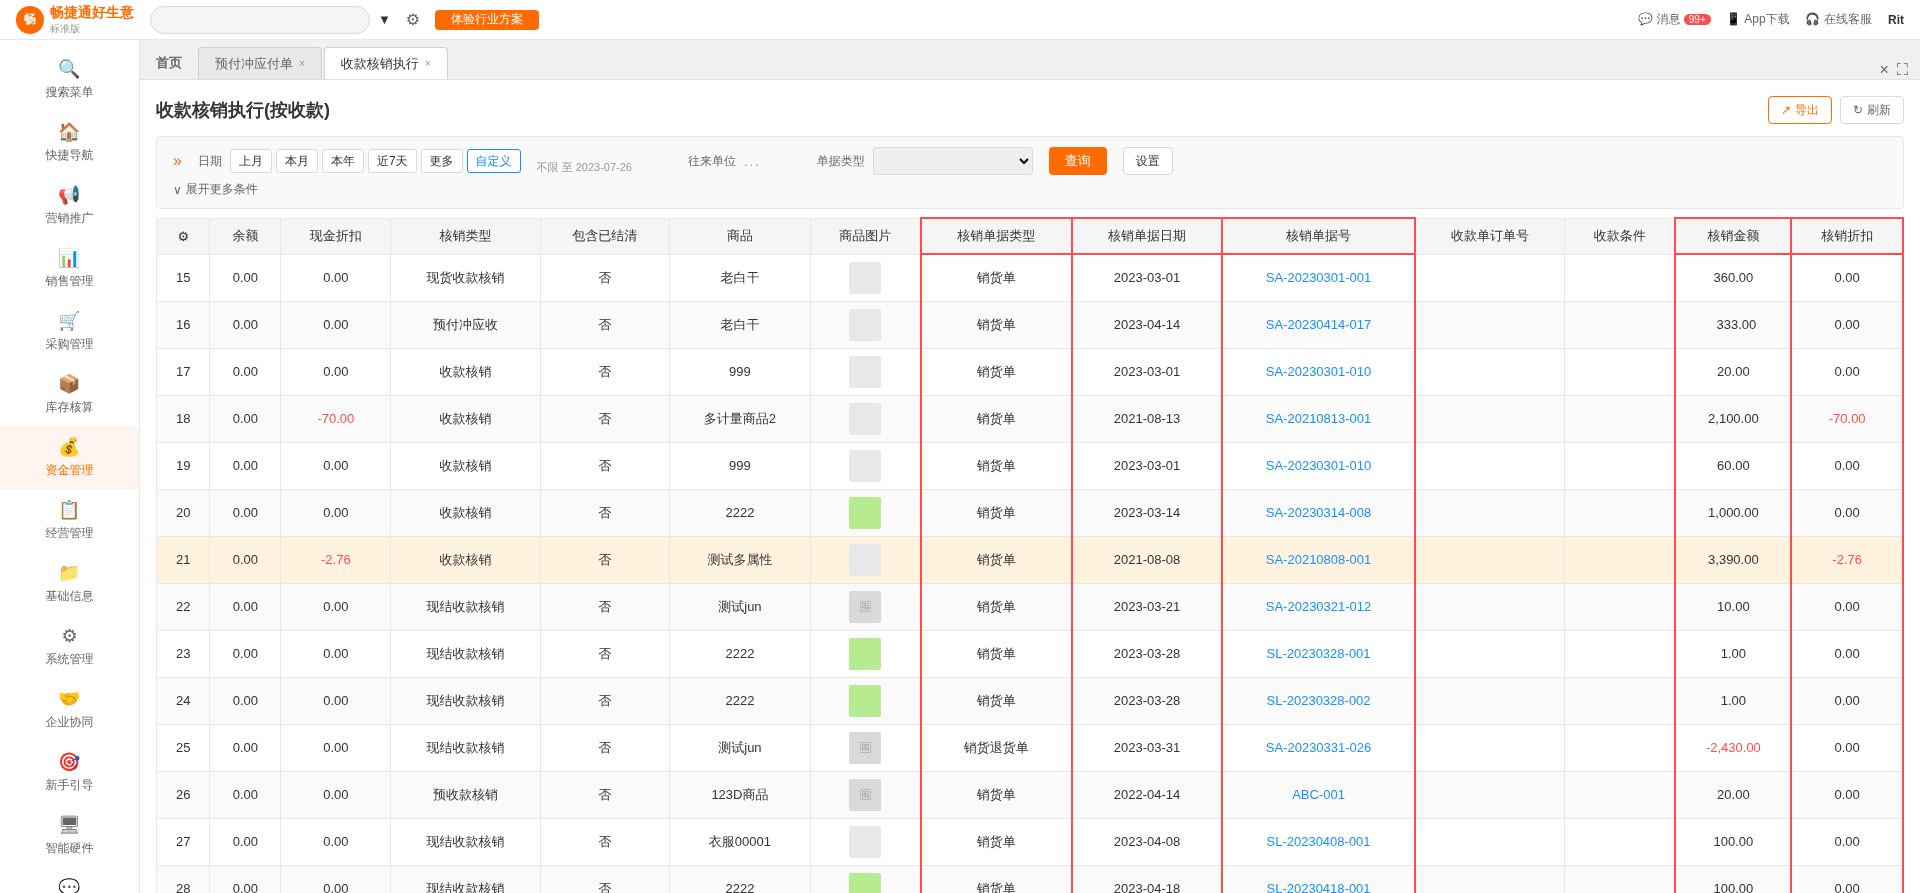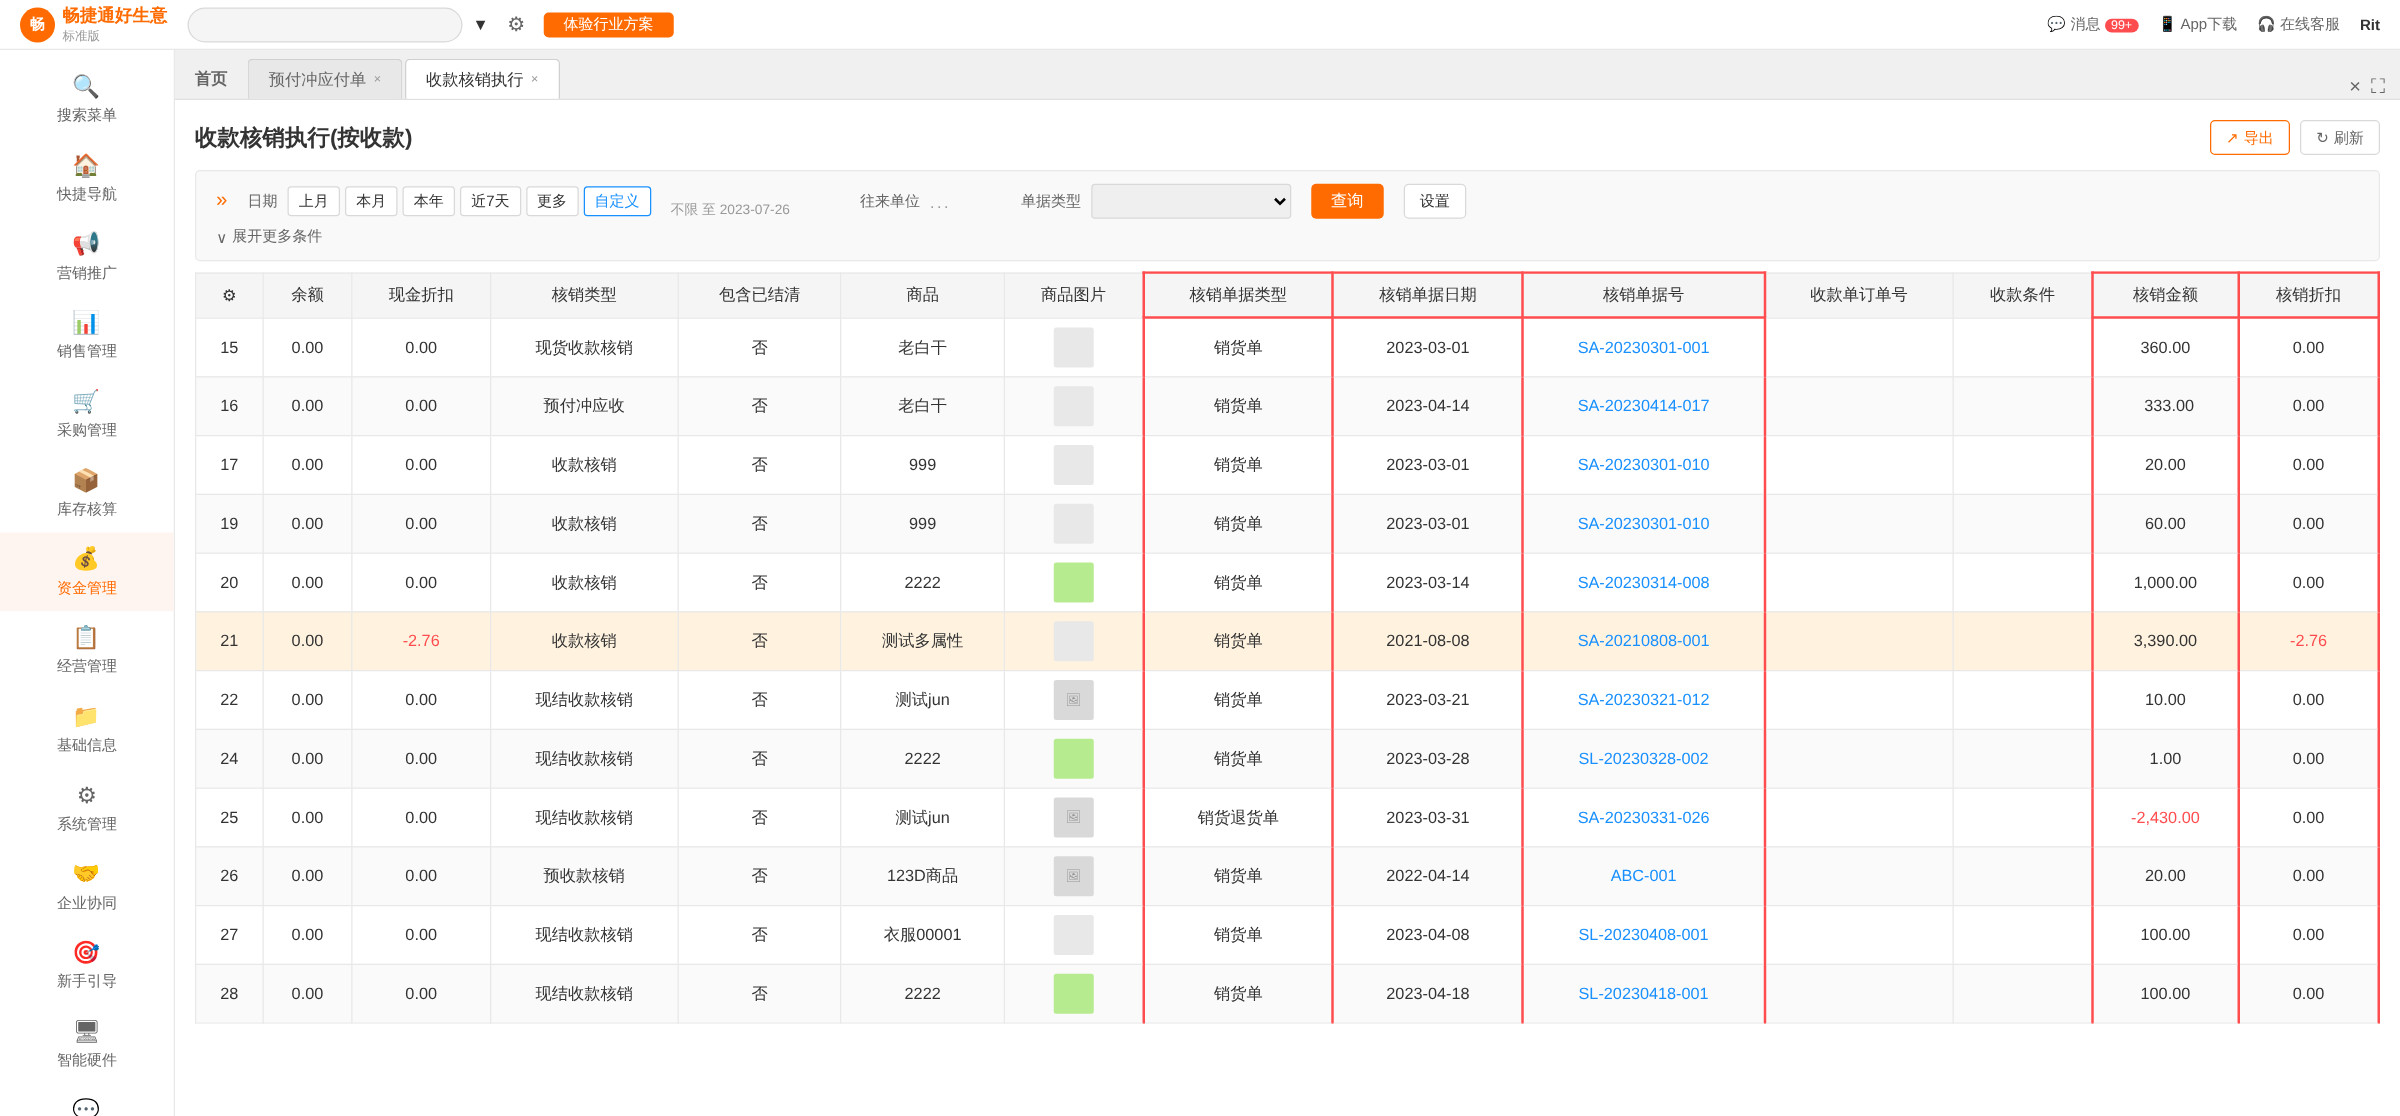--- a/index.html
+++ b/index.html
@@ -324,20 +324,40 @@
                 </td>
                 <td style="border-left: 2px solid rgb(255, 77, 79); border-right: 2px solid rgb(255, 77, 79);">销货单</td>
                 <td style="border-left: 2px solid rgb(255, 77, 79); border-right: 2px solid rgb(255, 77, 79);">2023-03-01</td>
                 <td style="border-left: 2px solid rgb(255, 77, 79); border-right: 2px solid rgb(255, 77, 79);"><a class="link" href="#">SA-20230301-010</a></td>
                 <td></td>
                 <td></td>
                 <td style="border-left: 2px solid rgb(255, 77, 79); border-right: 2px solid rgb(255, 77, 79);">20.00</td>
                 <td style="border-left: 2px solid rgb(255, 77, 79); border-right: 2px solid rgb(255, 77, 79);">0.00</td>
               </tr>
               <tr>
+                <td>18</td>
+                <td>0.00</td>
+                <td class="negative">-70.00</td>
+                <td>收款核销</td>
+                <td>否</td>
+                <td>多计量商品2</td>
+                <td>
+                  <div style="display: flex; justify-content: center;">
+                    <div class="img-placeholder"></div>
+                  </div>
+                </td>
+                <td style="border-left: 2px solid rgb(255, 77, 79); border-right: 2px solid rgb(255, 77, 79);">销货单</td>
+                <td style="border-left: 2px solid rgb(255, 77, 79); border-right: 2px solid rgb(255, 77, 79);">2021-08-13</td>
+                <td style="border-left: 2px solid rgb(255, 77, 79); border-right: 2px solid rgb(255, 77, 79);"><a class="link" href="#">SA-20210813-001</a></td>
+                <td></td>
+                <td></td>
+                <td style="border-left: 2px solid rgb(255, 77, 79); border-right: 2px solid rgb(255, 77, 79);">2,100.00</td>
+                <td class="negative" style="border-left: 2px solid rgb(255, 77, 79); border-right: 2px solid rgb(255, 77, 79);">-70.00</td>
+              </tr>
+              <tr>
                 <td>19</td>
                 <td>0.00</td>
                 <td>0.00</td>
                 <td>收款核销</td>
                 <td>否</td>
                 <td>999</td>
                 <td>
                   <div style="display: flex; justify-content: center;">
                     <div class="img-placeholder"></div>
                   </div>
@@ -401,20 +421,40 @@
                   <div style="display: flex; justify-content: center;">
                     <div class="img-placeholder photo">🖼</div>
                   </div>
                 </td>
                 <td style="border-left: 2px solid rgb(255, 77, 79); border-right: 2px solid rgb(255, 77, 79);">销货单</td>
                 <td style="border-left: 2px solid rgb(255, 77, 79); border-right: 2px solid rgb(255, 77, 79);">2023-03-21</td>
                 <td style="border-left: 2px solid rgb(255, 77, 79); border-right: 2px solid rgb(255, 77, 79);"><a class="link" href="#">SA-20230321-012</a></td>
                 <td></td>
                 <td></td>
                 <td style="border-left: 2px solid rgb(255, 77, 79); border-right: 2px solid rgb(255, 77, 79);">10.00</td>
+                <td style="border-left: 2px solid rgb(255, 77, 79); border-right: 2px solid rgb(255, 77, 79);">0.00</td>
+              </tr>
+              <tr>
+                <td>23</td>
+                <td>0.00</td>
+                <td>0.00</td>
+                <td>现结收款核销</td>
+                <td>否</td>
+                <td>2222</td>
+                <td>
+                  <div style="display: flex; justify-content: center;">
+                    <div class="img-placeholder green"></div>
+                  </div>
+                </td>
+                <td style="border-left: 2px solid rgb(255, 77, 79); border-right: 2px solid rgb(255, 77, 79);">销货单</td>
+                <td style="border-left: 2px solid rgb(255, 77, 79); border-right: 2px solid rgb(255, 77, 79);">2023-03-28</td>
+                <td style="border-left: 2px solid rgb(255, 77, 79); border-right: 2px solid rgb(255, 77, 79);"><a class="link" href="#">SL-20230328-001</a></td>
+                <td></td>
+                <td></td>
+                <td style="border-left: 2px solid rgb(255, 77, 79); border-right: 2px solid rgb(255, 77, 79);">1.00</td>
                 <td style="border-left: 2px solid rgb(255, 77, 79); border-right: 2px solid rgb(255, 77, 79);">0.00</td>
               </tr>
               <tr>
                 <td>24</td>
                 <td>0.00</td>
                 <td>0.00</td>
                 <td>现结收款核销</td>
                 <td>否</td>
                 <td>2222</td>
                 <td>

